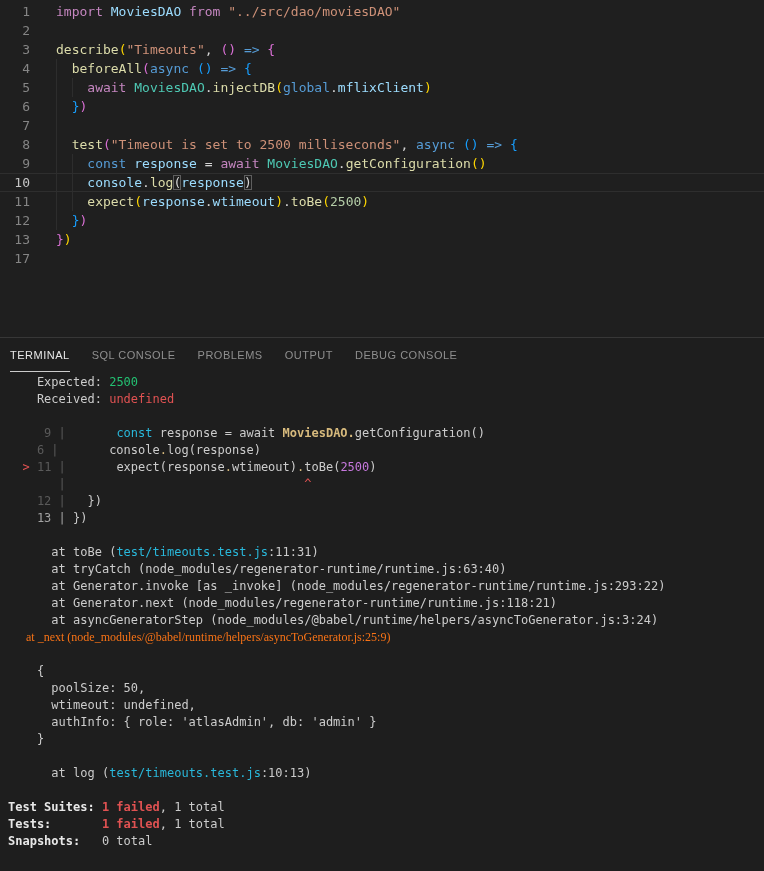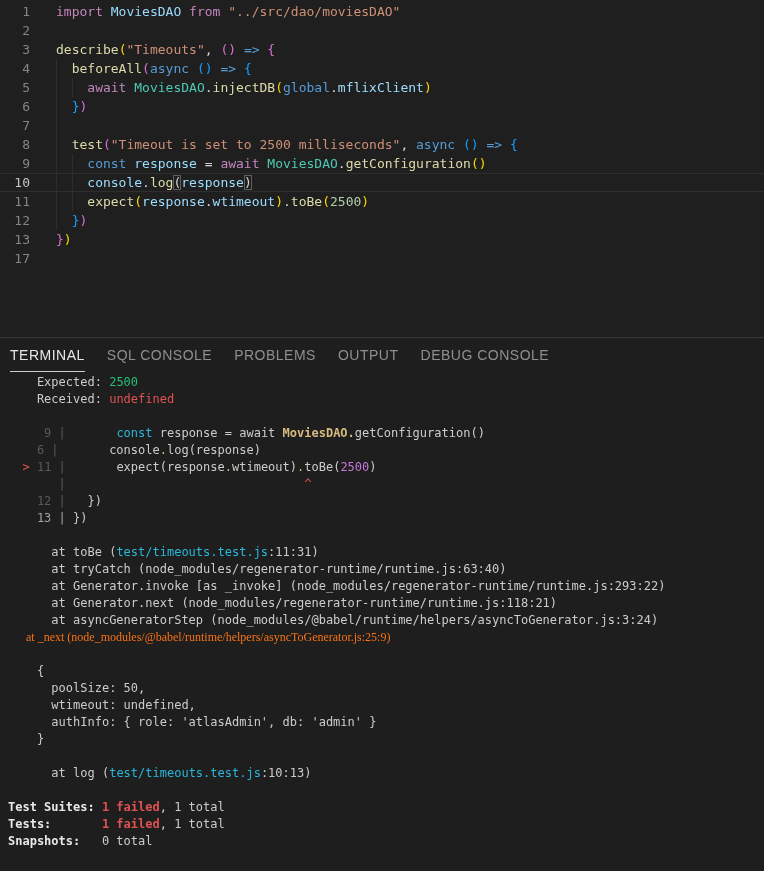--- a/index.html
+++ b/index.html
@@ -41,21 +41,21 @@
     height:533px;
     background:#1E1E1E;
   }
   .tabbar{
     height:34px;
     display:flex;
     align-items:stretch;
     padding-left:10px;
     gap:22px;
     font-family:"Liberation Sans",sans-serif;
-    font-size:14px;
+    font-size:11px;
     letter-spacing:.5px;
   }
   .tab{
     display:flex;align-items:center;
     color:#8F8F8F;
     border-bottom:1px solid transparent;
     box-sizing:border-box;
     cursor:pointer;
   }
   .tab.active{

